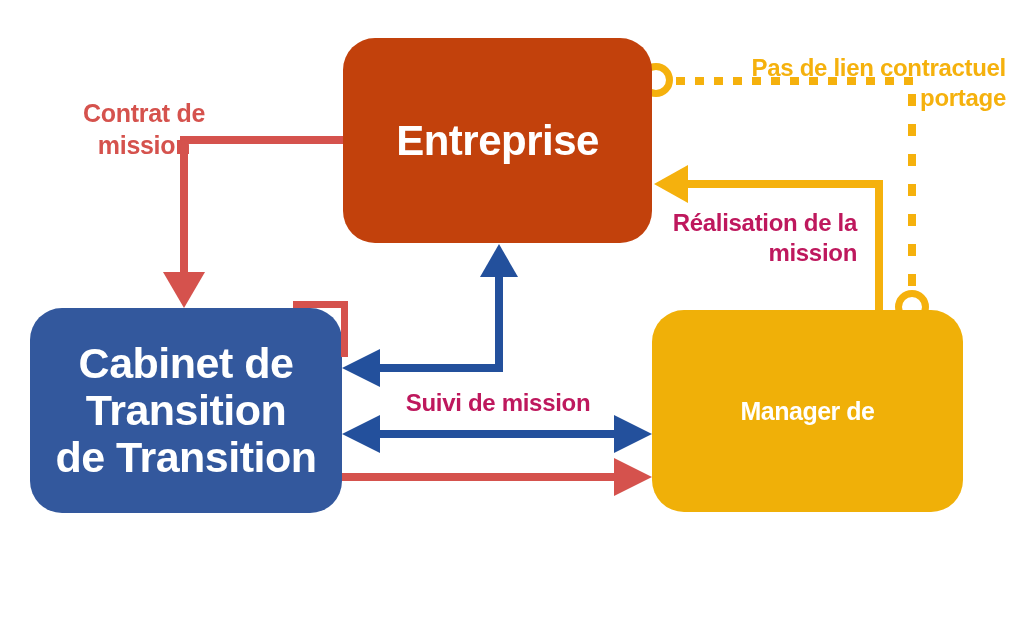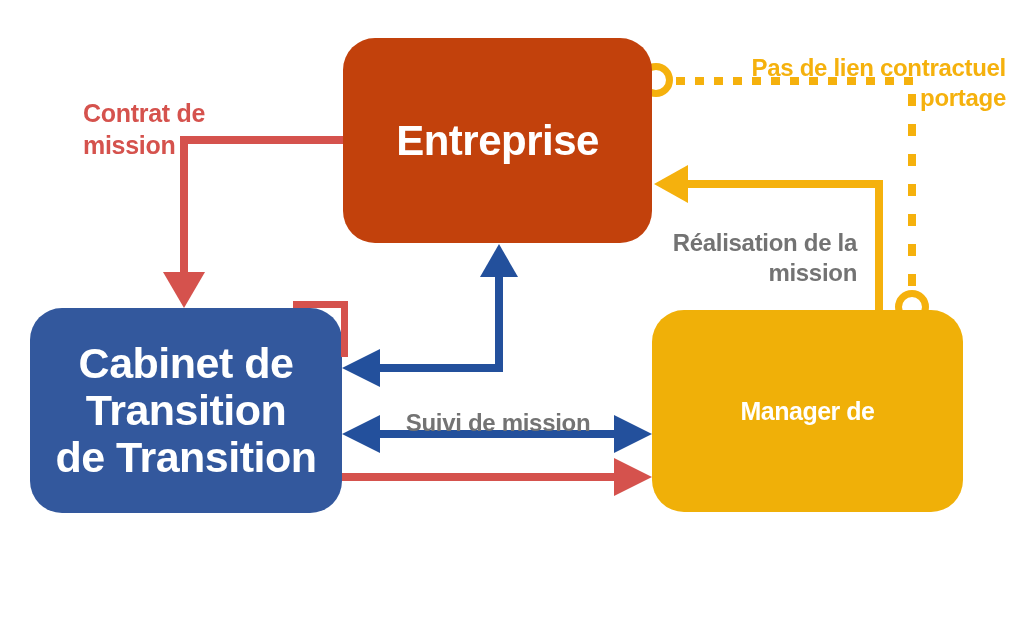--- a/index.html
+++ b/index.html
@@ -61,23 +61,23 @@
 
   
   .ring{position:absolute;width:34px;height:34px;box-sizing:border-box;
     border:7px solid #F5B10D;border-radius:50%;z-index:1;background:transparent;}
   #ring-entreprise{left:639px;top:63px;}
   #ring-manager{left:895px;top:290px;}
 
   
   .lbl{position:absolute;z-index:4;font-size:24px;line-height:30px;letter-spacing:-0.3px;}
   .lbl-red{color:#D5524D;}
-  .lbl-blue{color:#737373;margin-top:20px;}
+  .lbl-blue{color:#be185d;}
   .lbl-yellow{color:#F5B10D;}
-  #lbl-contrat-mission{left:83px;top:97px;text-align:left;line-height:32px;font-size:25px;}
+  #lbl-contrat-mission{left:83px;top:97px;text-align:center;line-height:32px;font-size:25px;}
   #lbl-pas-lien{left:700px;top:40px;width:306px;text-align:right;margin-top:13px;}
   #lbl-realisation{left:600px;top:208px;width:257px;text-align:right;}
   #lbl-suivi{left:380px;top:388px;width:236px;text-align:center;}
   #lbl-contrats{left:316px;top:517px;width:360px;text-align:center;}
 </style>
 </head>
 <body>
 
 <div id="canvas">
 

